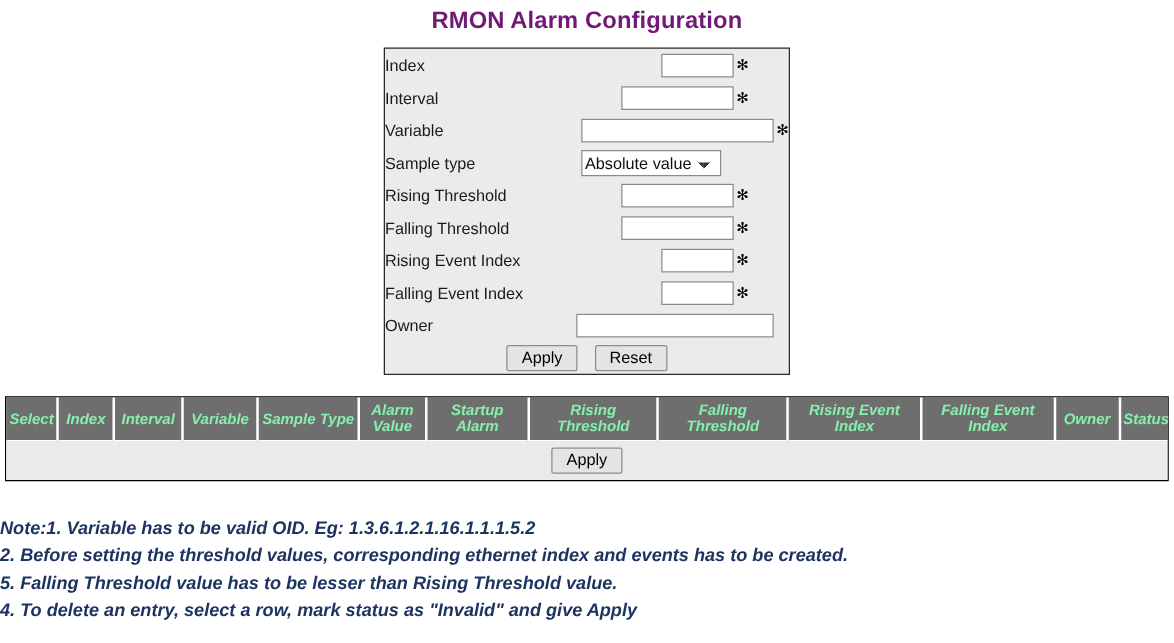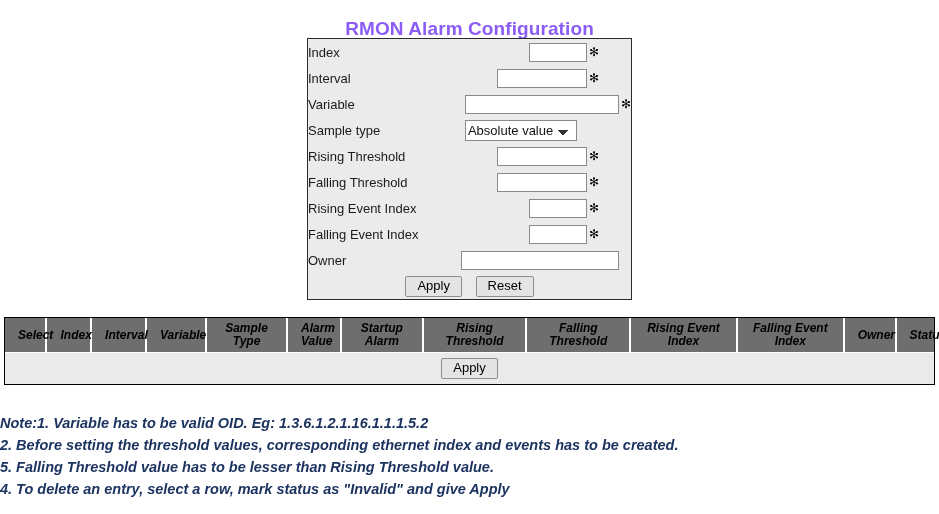--- a/index.html
+++ b/index.html
@@ -13,25 +13,25 @@
     font-family: "Liberation Sans", sans-serif;
     font-size: 13px;
     color: #000000;
     overflow: hidden;
     position: relative;
   }
 
   
   #page-title {
     text-align: center;
-    color: #8b5cf6;
+    color: #701a75;
     font-size: 19px;
     font-weight: bold;
     font-family: "Liberation Sans", sans-serif;
-    margin: 12px;
+    margin: 0;
     padding-top: 6px;
     letter-spacing: 0.1px;
   }
 
   
   #config-panel {
     position: absolute;
     left: 307px;
     top: 38px;
     width: 325px;
@@ -143,27 +143,27 @@
     box-sizing: border-box;
     background: #eaeaea;
   }
   table.grid {
     border-collapse: collapse;
     width: 100%;
     table-layout: fixed;
   }
   table.grid th {
     background: #6e6e6e;
-    color: #000000;
+    color: #86efac;
     font-style: italic;
     font-weight: bold;
     font-size: 12px;
     font-family: "Liberation Sans", sans-serif;
     text-align: center;
-    padding: 4px 13px;
+    padding: 4px 2px;
     height: 32px;
     border-right: 2px solid #ffffff;
     border-bottom: 1px solid #ffffff;
     line-height: 13px;
     vertical-align: middle;
     box-sizing: border-box;
   }
   table.grid th:last-child { border-right: none; }
   table.grid td.apply-cell {
     background: #eaeaea;

